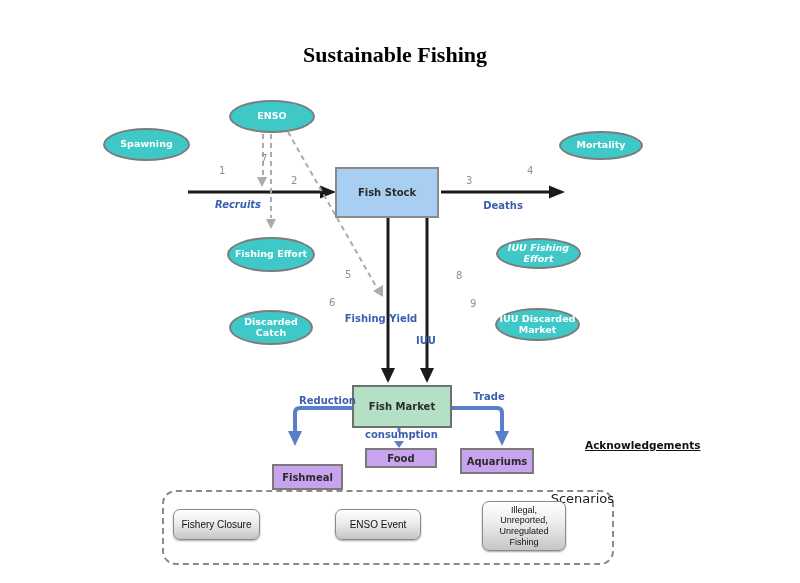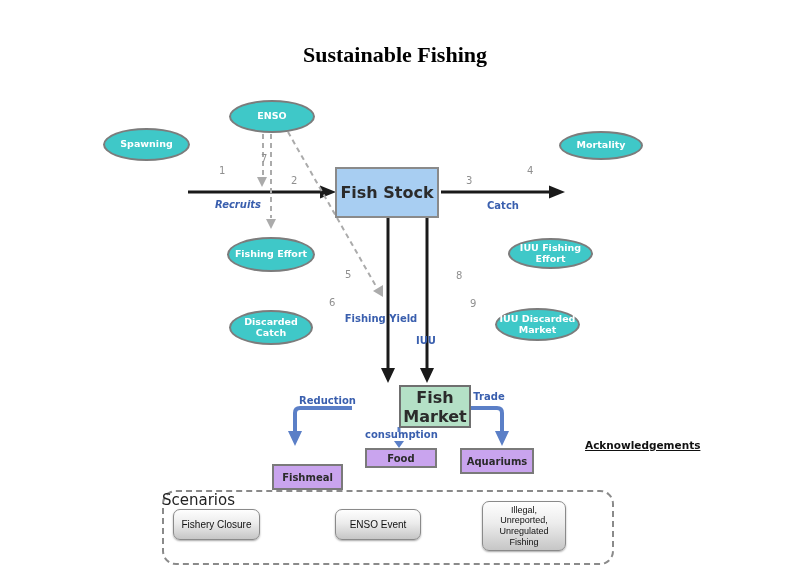--- a/index.html
+++ b/index.html
@@ -14,40 +14,40 @@
     font-family:"Liberation Serif",serif;font-weight:bold;font-size:22px;color:#000;
   }
   .ellipse{
     position:absolute;box-sizing:border-box;border:2px solid #7c7c7c;border-radius:50%;
     background:#3fc8c8;color:#ffffff;display:flex;align-items:center;justify-content:center;
     font-size:9.5px;font-weight:600;text-align:center;line-height:1.1;white-space:pre-line;
   }
   .rectnode{
     position:absolute;box-sizing:border-box;border:2px solid #8a8a8a;
     display:flex;align-items:center;justify-content:center;
-    font-size:16px;font-weight:600;color:#2b2b2b;text-align:center;
+    font-size:10px;font-weight:600;color:#2b2b2b;text-align:center;
   }
   .stock{background:#a8cef2;}
   .market{background:#b4e0c6;border-color:#6f6f6f;}
   .sink{background:#c9a4ee;border-color:#7a7a7a;font-size:10px;}
   .flow-label{
     position:absolute;color:#3a5fae;font-size:10px;font-weight:600;text-align:center;
   }
   .num{position:absolute;color:#8f8f8f;font-size:10px;}
   .ack{
     position:absolute;left:585px;top:439px;font-size:10.5px;font-weight:600;color:#111;
     text-decoration:underline;cursor:pointer;
   }
   .scenario-box{
     position:absolute;left:162px;top:490px;width:452px;height:75px;box-sizing:border-box;
     border:2px dashed #8a8a8a;border-radius:14px;
   }
   .scenario-label{
-    position:absolute;left:162px;top:491px;width:452px;text-align:left;
-    font-size:15px;color:#222;
+    position:absolute;left:162px;top:491px;width:452px;text-align:right;
+    font-size:13px;color:#222;
   }
   .btn{
     position:absolute;box-sizing:border-box;border:1px solid #8a8a8a;border-radius:7px;
     background:linear-gradient(#fefefe,#ececec 45%,#c6c6c6);
     box-shadow:0 1px 2px rgba(0,0,0,0.35);
     display:flex;align-items:center;justify-content:center;
     font-family:"Liberation Sans",sans-serif;font-size:10px;color:#111;
     text-align:center;line-height:1.18;white-space:pre-line;cursor:pointer;
   }
 </style>
@@ -107,35 +107,35 @@
       </g>
     </g>
   </svg>
 
   <div class="title">Sustainable Fishing</div>
 
   <div class="ellipse" style="left:229px;top:100px;width:86px;height:33px;">ENSO</div>
   <div class="ellipse" style="left:103px;top:128px;width:87px;height:33px;">Spawning</div>
   <div class="ellipse" style="left:559px;top:131px;width:84px;height:29px;">Mortality</div>
   <div class="ellipse" style="left:227px;top:237px;width:88px;height:35px;">Fishing Effort</div>
-  <div class="ellipse" style="left:508px;top:238px;width:85px;height:31px;">IUU Fishing
+  <div class="ellipse" style="left:496px;top:238px;width:85px;height:31px;font-style:italic;">IUU Fishing
 Effort</div>
   <div class="ellipse" style="left:229px;top:310px;width:84px;height:35px;">Discarded Catch</div>
   <div class="ellipse" style="left:495px;top:308px;width:85px;height:33px;">IUU Discarded
 Market</div>
 
   <div class="rectnode stock" style="left:335px;top:167px;width:104px;height:51px;">Fish Stock</div>
-  <div class="rectnode market" style="left:352px;top:385px;width:72px;height:43px;margin-left:47px;">Fish Market</div>
+  <div class="rectnode market" style="left:352px;top:385px;width:100px;height:43px;">Fish Market</div>
 
   <div class="rectnode sink" style="left:272px;top:464px;width:71px;height:26px;">Fishmeal</div>
   <div class="rectnode sink" style="left:365px;top:448px;width:72px;height:20px;">Food</div>
   <div class="rectnode sink" style="left:460px;top:448px;width:74px;height:26px;">Aquariums</div>
 
   <div class="flow-label" style="left:210px;top:199px;width:56px;font-style:italic;">Recruits</div>
-  <div class="flow-label" style="left:477px;top:200px;width:52px;">Catch</div>
+  <div class="flow-label" style="left:477px;top:200px;width:52px;">Deaths</div>
   <div class="flow-label" style="left:344px;top:313px;width:74px;">Fishing Yield</div>
   <div class="flow-label" style="left:412px;top:335px;width:28px;">IUU</div>
   <div class="flow-label" style="left:299px;top:395px;width:53px;">Reduction</div>
   <div class="flow-label" style="left:464px;top:391px;width:50px;">Trade</div>
   <div class="flow-label" style="left:365px;top:429px;width:70px;">consumption</div>
 
   <span class="num" style="left:219px;top:165px;">1</span>
   <span class="num" style="left:291px;top:175px;">2</span>
   <span class="num" style="left:466px;top:175px;">3</span>
   <span class="num" style="left:527px;top:165px;">4</span>

